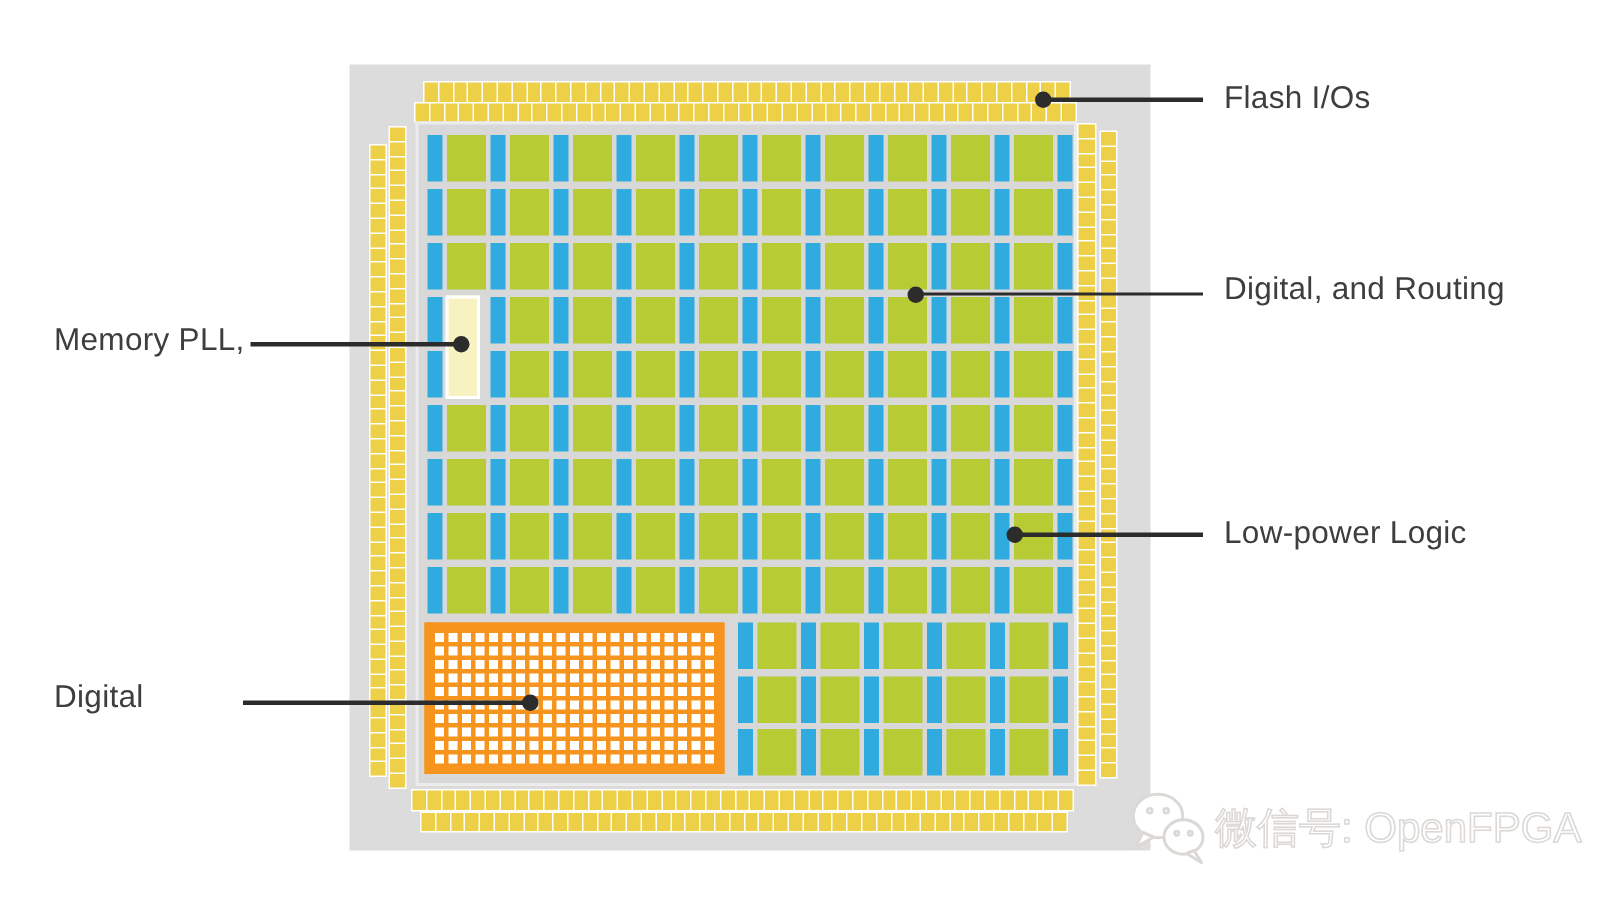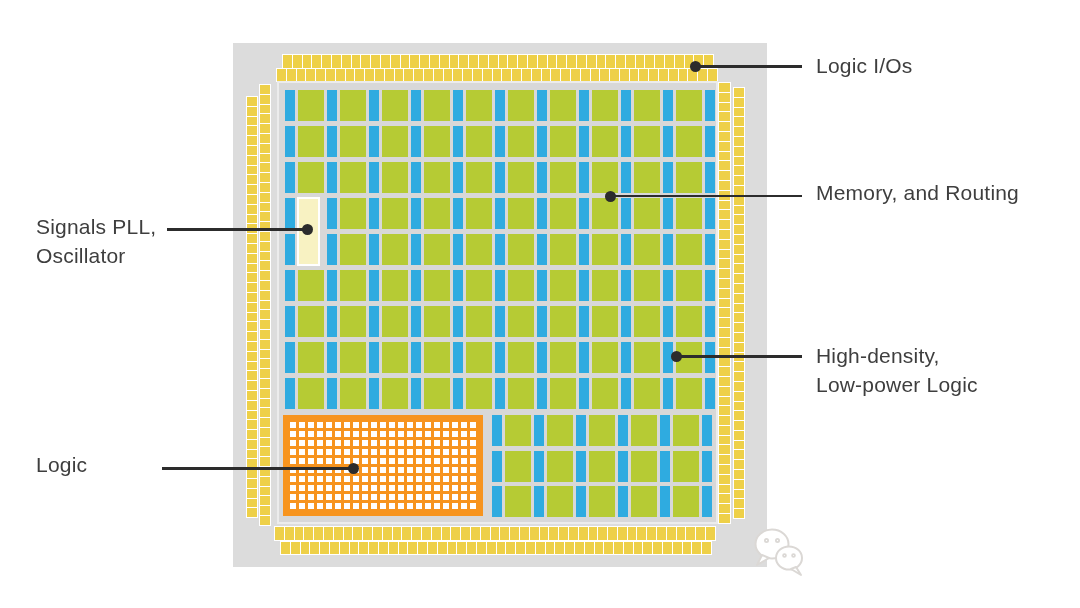--- a/index.html
+++ b/index.html
@@ -894,47 +894,46 @@
   <div class="cline" style="left:676px; top:355px;  width:126px;"></div>
   <div class="cdot" style="left:670.5px; top:351px;"></div>
 
   <div class="cline" style="left:167px; top:228px;  width:140px;"></div>
   <div class="cdot" style="left:301.5px; top:224px;"></div>
 
   <div class="cline" style="left:162px; top:467px;  width:191px;"></div>
   <div class="cdot" style="left:347.5px; top:463px;"></div>
 
   <div class="lbl" style="left:816px; top:52px;">
-    <span>Logic I/Os</span>
+    <span>Flash I/Os</span>
   </div>
   <div class="lbl" style="left:816px; top:179px;">
-    <span>Memory, and Routing</span>
+    <span>Digital, and Routing</span>
   </div>
   <div class="lbl" style="left:816px; top:342px;">
-    <span>High-density,</span>
     <span>Low-power Logic</span>
   </div>
   <div class="lbl" style="left:36px; top:213px;">
-    <span>Signals PLL,</span>
-    <span>Oscillator</span>
+    <span>Memory PLL,</span>
   </div>
   <div class="lbl" style="left:36px; top:451px;">
-    <span>Logic</span>
+    <span>Digital</span>
   </div>
 
   <div class="wm">
     <svg width="54" height="50" viewBox="0 0 54 50">
       <g fill="#ffffff" stroke="#dbd8d5" stroke-width="2">
         <ellipse cx="20" cy="17" rx="16.5" ry="14.5"></ellipse>
         <path d="M10 28 L5 38 L17 31 Z" stroke-linejoin="round"></path>
         <ellipse cx="37" cy="31" rx="13" ry="11.5"></ellipse>
         <path d="M44 40 L49 48 L39 42 Z" stroke-linejoin="round"></path>
       </g>
       <g fill="none" stroke="#dbd8d5" stroke-width="1.8">
         <circle cx="14.5" cy="13.5" r="1.6"></circle>
         <circle cx="25.5" cy="13.5" r="1.6"></circle>
         <circle cx="32.5" cy="28.5" r="1.4"></circle>
         <circle cx="41.5" cy="28.5" r="1.4"></circle>
       </g>
     </svg>
+    <div class="wm-text">微信号: OpenFPGA</div>
   </div>
 
 </div>
 
 </body></html>

